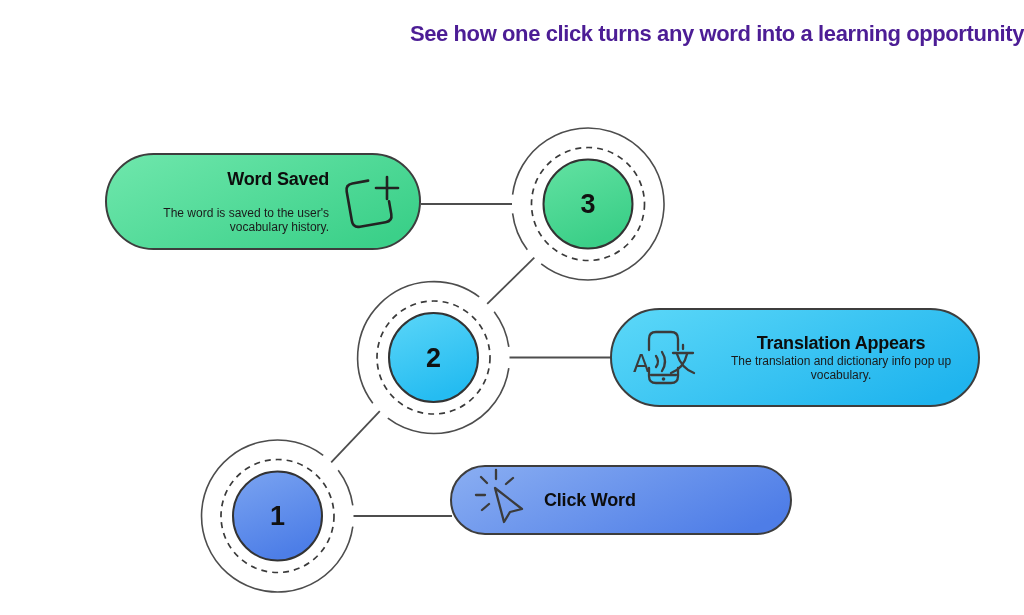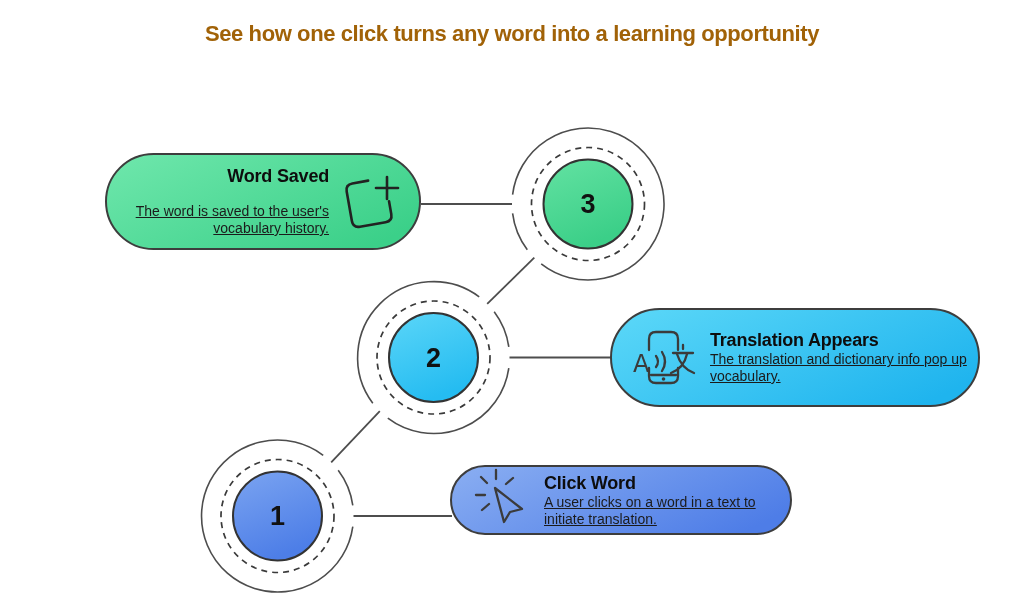--- a/index.html
+++ b/index.html
@@ -10,25 +10,25 @@
     width: 1024px;
     height: 615px;
     background: #ffffff;
     overflow: hidden;
   }
   .page-title {
     position: absolute;
     top: 21px;
     left: 0;
     width: 100%;
-    text-align: center;
+    text-align: right;
     font-size: 22px;
     font-weight: 700;
     letter-spacing: -0.4px;
-    color: #a16207;
+    color: #4c1d95;
   }
   svg.diagram {
     position: absolute;
     top: 0; left: 0;
     width: 1024px; height: 615px;
   }
   .ring { fill: none; stroke: #4d4d4d; stroke-width: 1.6px; }
   .ring-dashed { fill: none; stroke: #3a3a3a; stroke-width: 1.7px; stroke-dasharray: 6 5; }
   .connector { fill: none; stroke: #4d4d4d; stroke-width: 1.8px; }
   .step-circle { stroke: #333333; stroke-width: 2px; }
@@ -58,33 +58,32 @@
     background: linear-gradient(155deg, #5cd8f8 0%, #1fb4ee 90%);
     padding: 0 16px 0 20px;
   }
   .pill-blue {
     left: 450px; top: 465px; width: 342px; height: 70px;
     background: linear-gradient(155deg, #8aaef2 0%, #4e7de7 90%);
     padding: 0 14px 0 22px;
   }
   .pill .text-block { display: flex; flex-direction: column; }
   .pill-green .text-block { text-align: right; margin-right: 12px; gap: 16px; }
-  .pill-cyan .text-block, .pill-blue .text-block { text-align: left; margin-left: 14px; }
+  .pill-cyan .text-block, .pill-blue .text-block { text-align: center; margin-left: 14px; }
   .pill-title {
     font-size: 18px;
     font-weight: 700;
     color: #0d0d0d;
     letter-spacing: -0.2px;
   }
   .pill-desc {
     margin-top: 0;
-    font-size: 14px;
+    font-size: 12px;
     line-height: 1.2;
     color: #1b1b1b;
-    text-decoration: underline;
   }
   .pill-green .pill-desc { width: 200px; align-self: flex-end; }
   .pill-cyan .pill-desc { width: 262px; }
   .pill-blue .pill-desc { width: 240px; }
   .icon-wrap { flex: 0 0 auto; display: flex; align-items: center; }
   .icon-stroke { fill: none; stroke: #3b3b3b; stroke-width: 2.3px; stroke-linecap: round; stroke-linejoin: round; }
   .icon-stroke-dark { fill: none; stroke: #222222; stroke-width: 2.6px; stroke-linecap: round; stroke-linejoin: round; }
 </style>
 </head>
 <body>
@@ -185,17 +184,16 @@
         <path class="icon-stroke" d="M7,9 L13,15" stroke-width="2.4"></path>
         <path class="icon-stroke" d="M39,10 L32,16" stroke-width="2.4"></path>
         <path class="icon-stroke" d="M2,27 H11" stroke-width="2.4"></path>
         <path class="icon-stroke" d="M8,42 L15,36" stroke-width="2.4"></path>
 
         <path class="icon-stroke" d="M21,20 L30,54 L36,44 L48,41 Z" stroke-width="2.5"></path>
       </svg>
     </div>
     <div class="text-block">
       <div class="pill-title">Click Word</div>
-      <div class="pill-desc">A user clicks on a word in a text to initiate translation.</div>
     </div>
   </div>
 
 </div>
 
 </body></html>

